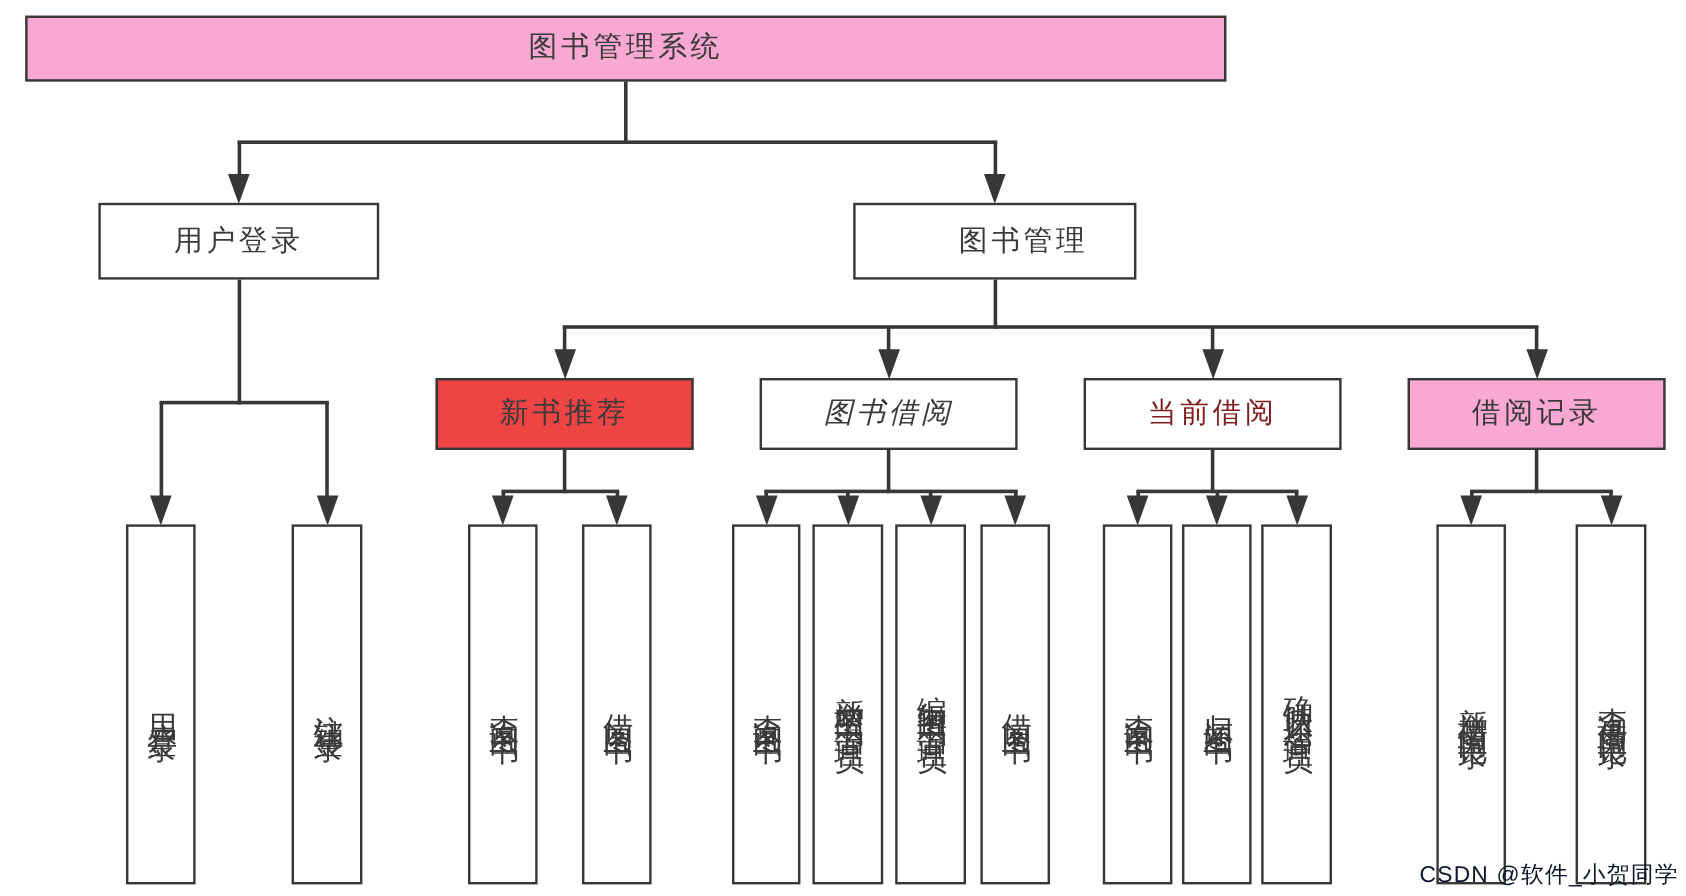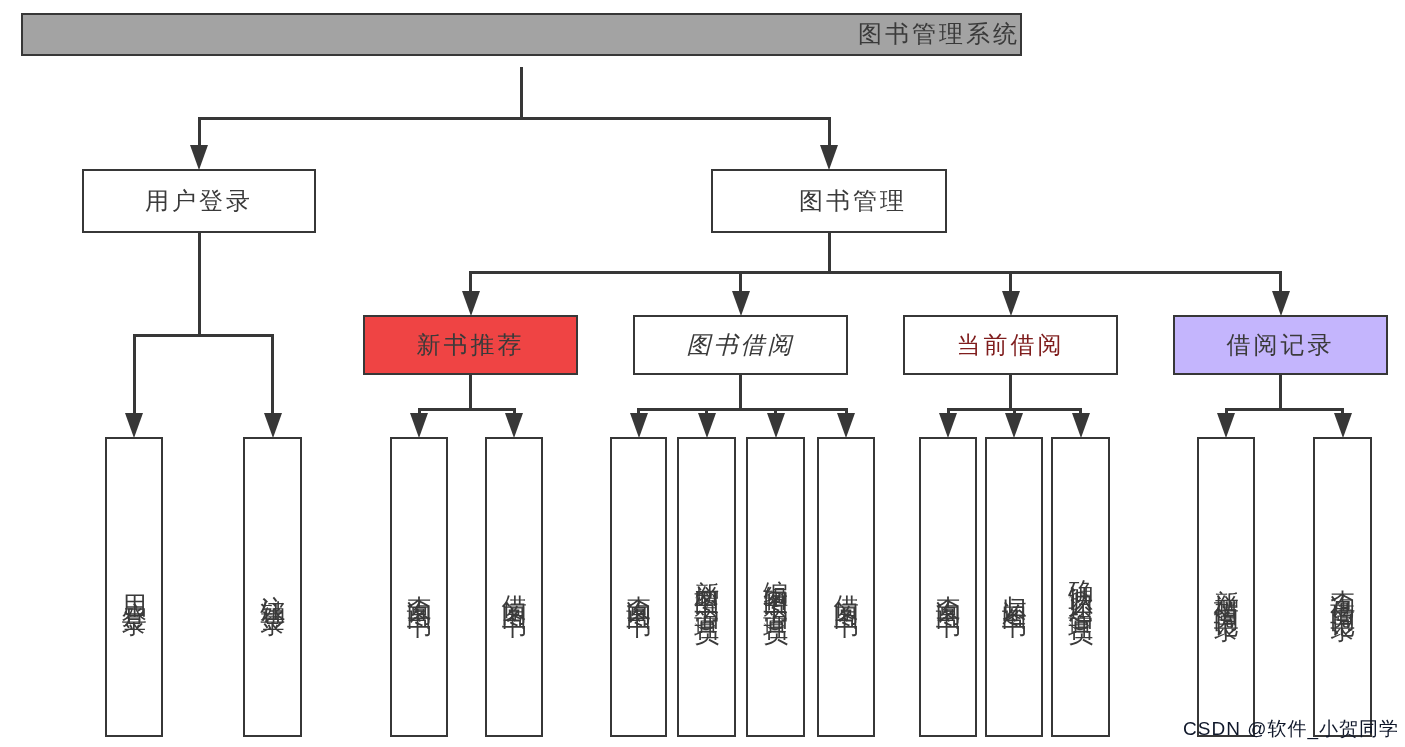--- a/index.html
+++ b/index.html
@@ -58,39 +58,39 @@
     color: #9b9b9b;
     z-index: 3;
     white-space: nowrap;
   }
 </style>
 </head>
 <body>
 
 <div id="canvas" style="background: rgb(255, 255, 255);">
   <div id="watermark" style="color: #0f172a;">CSDN @软件_小贺同学</div>
-<div class="node" style="left: 21px; top: 13px; width: 1001px; height: 43px; border-color: rgb(55, 55, 55); background: #a3a3a3; justify-content: flex-end;">
+<div class="node" style="left: 21px; top: 13px; width: 1001px; height: 55px; border-color: rgb(55, 55, 55); background: #f9a8d4;">
       <span class="node-label" style="color: rgb(58, 58, 58);">图书管理系统</span>
     </div>
     <div class="node" style="left: 82px; top: 169px; width: 234px; height: 64px; border-color: rgb(55, 55, 55); background: rgb(255, 255, 255);">
       <span class="node-label" style="color: rgb(58, 58, 58);">用户登录</span>
     </div>
     <div class="node" style="left: 711px; top: 169px; width: 236px; height: 64px; border-color: rgb(55, 55, 55); background: rgb(255, 255, 255);">
       <span class="node-label" style="color: rgb(58, 58, 58); margin-left: 48px;">图书管理</span>
     </div>
     <div class="node" style="left: 363px; top: 315px; width: 215px; height: 60px; border-color: rgb(55, 55, 55); background: #ef4444;">
       <span class="node-label" style="color: rgb(58, 58, 58);">新书推荐</span>
     </div>
     <div class="node" style="left: 633px; top: 315px; width: 215px; height: 60px; border-color: rgb(55, 55, 55); background: rgb(255, 255, 255); font-style: italic;">
       <span class="node-label" style="color: rgb(58, 58, 58);">图书借阅</span>
     </div>
     <div class="node" style="left: 903px; top: 315px; width: 215px; height: 60px; border-color: rgb(55, 55, 55); background: rgb(255, 255, 255);">
       <span class="node-label" style="color: #7f1d1d;">当前借阅</span>
     </div>
-    <div class="node" style="left: 1173px; top: 315px; width: 215px; height: 60px; border-color: rgb(55, 55, 55); background: #c4b5fd;">
+    <div class="node" style="left: 1173px; top: 315px; width: 215px; height: 60px; border-color: rgb(55, 55, 55); background: #f9a8d4;">
       <span class="node-label" style="color: rgb(58, 58, 58);">借阅记录</span>
     </div>
     <div class="node vertical" style="left: 105px; top: 437px; width: 58px; height: 300px; border-color: rgb(55, 55, 55); background: rgb(255, 255, 255);">
       <span class="node-label" style="color: rgb(58, 58, 58);">用户登录</span>
     </div>
     <div class="node vertical" style="left: 243px; top: 437px; width: 59px; height: 300px; border-color: rgb(55, 55, 55); background: rgb(255, 255, 255);">
       <span class="node-label" style="color: rgb(58, 58, 58);">注销登录</span>
     </div>
     <div class="node vertical" style="left: 390px; top: 437px; width: 58px; height: 300px; border-color: rgb(55, 55, 55); background: rgb(255, 255, 255);">
       <span class="node-label" style="color: rgb(58, 58, 58);">查询图书</span>

